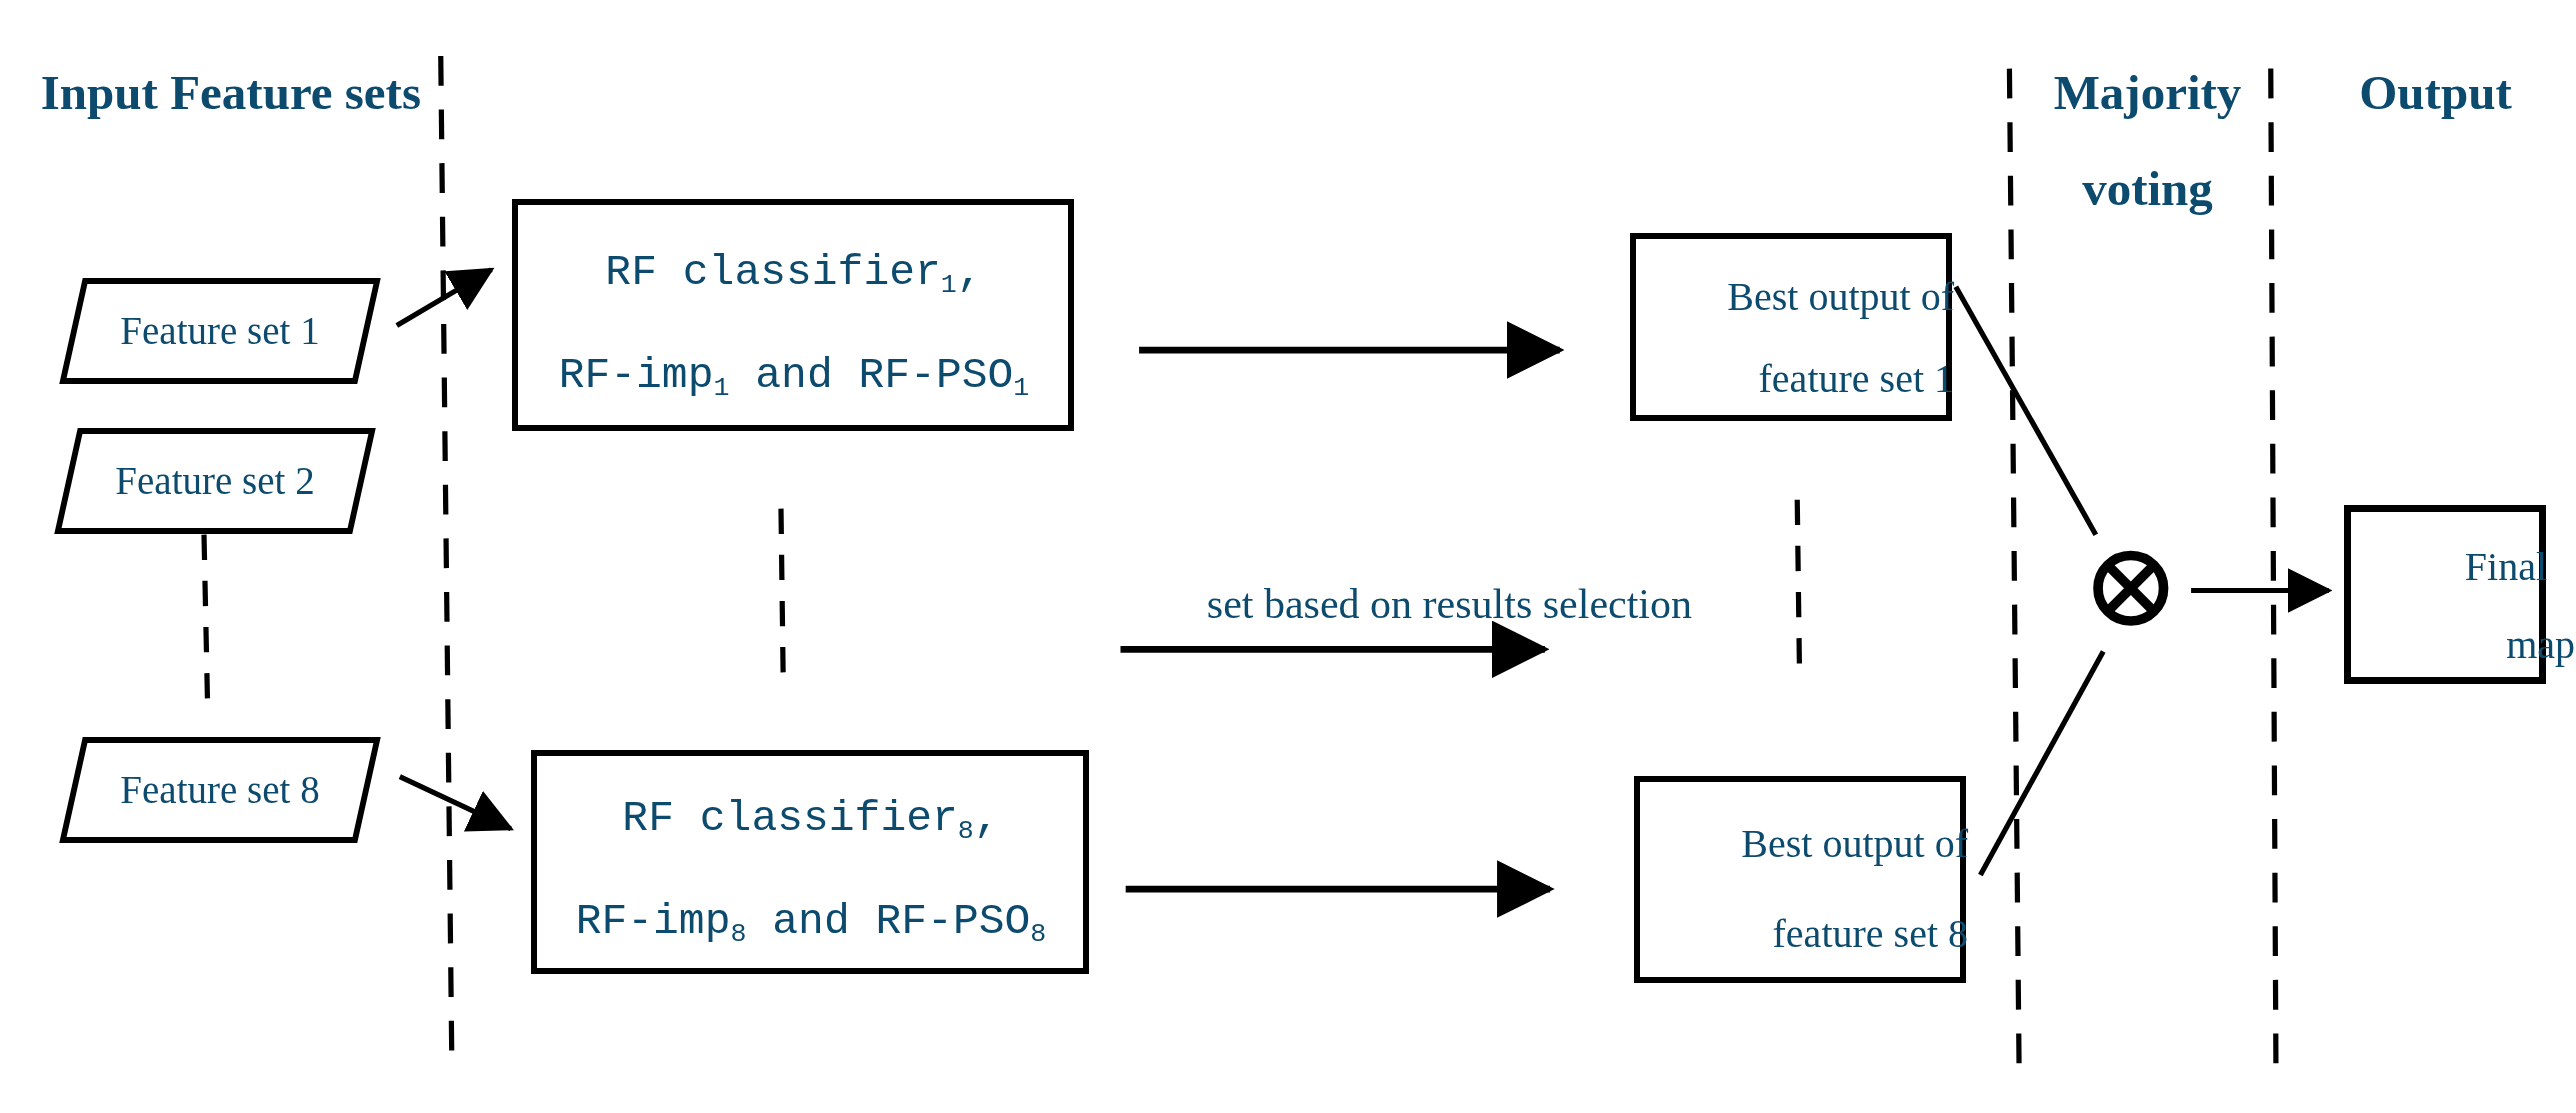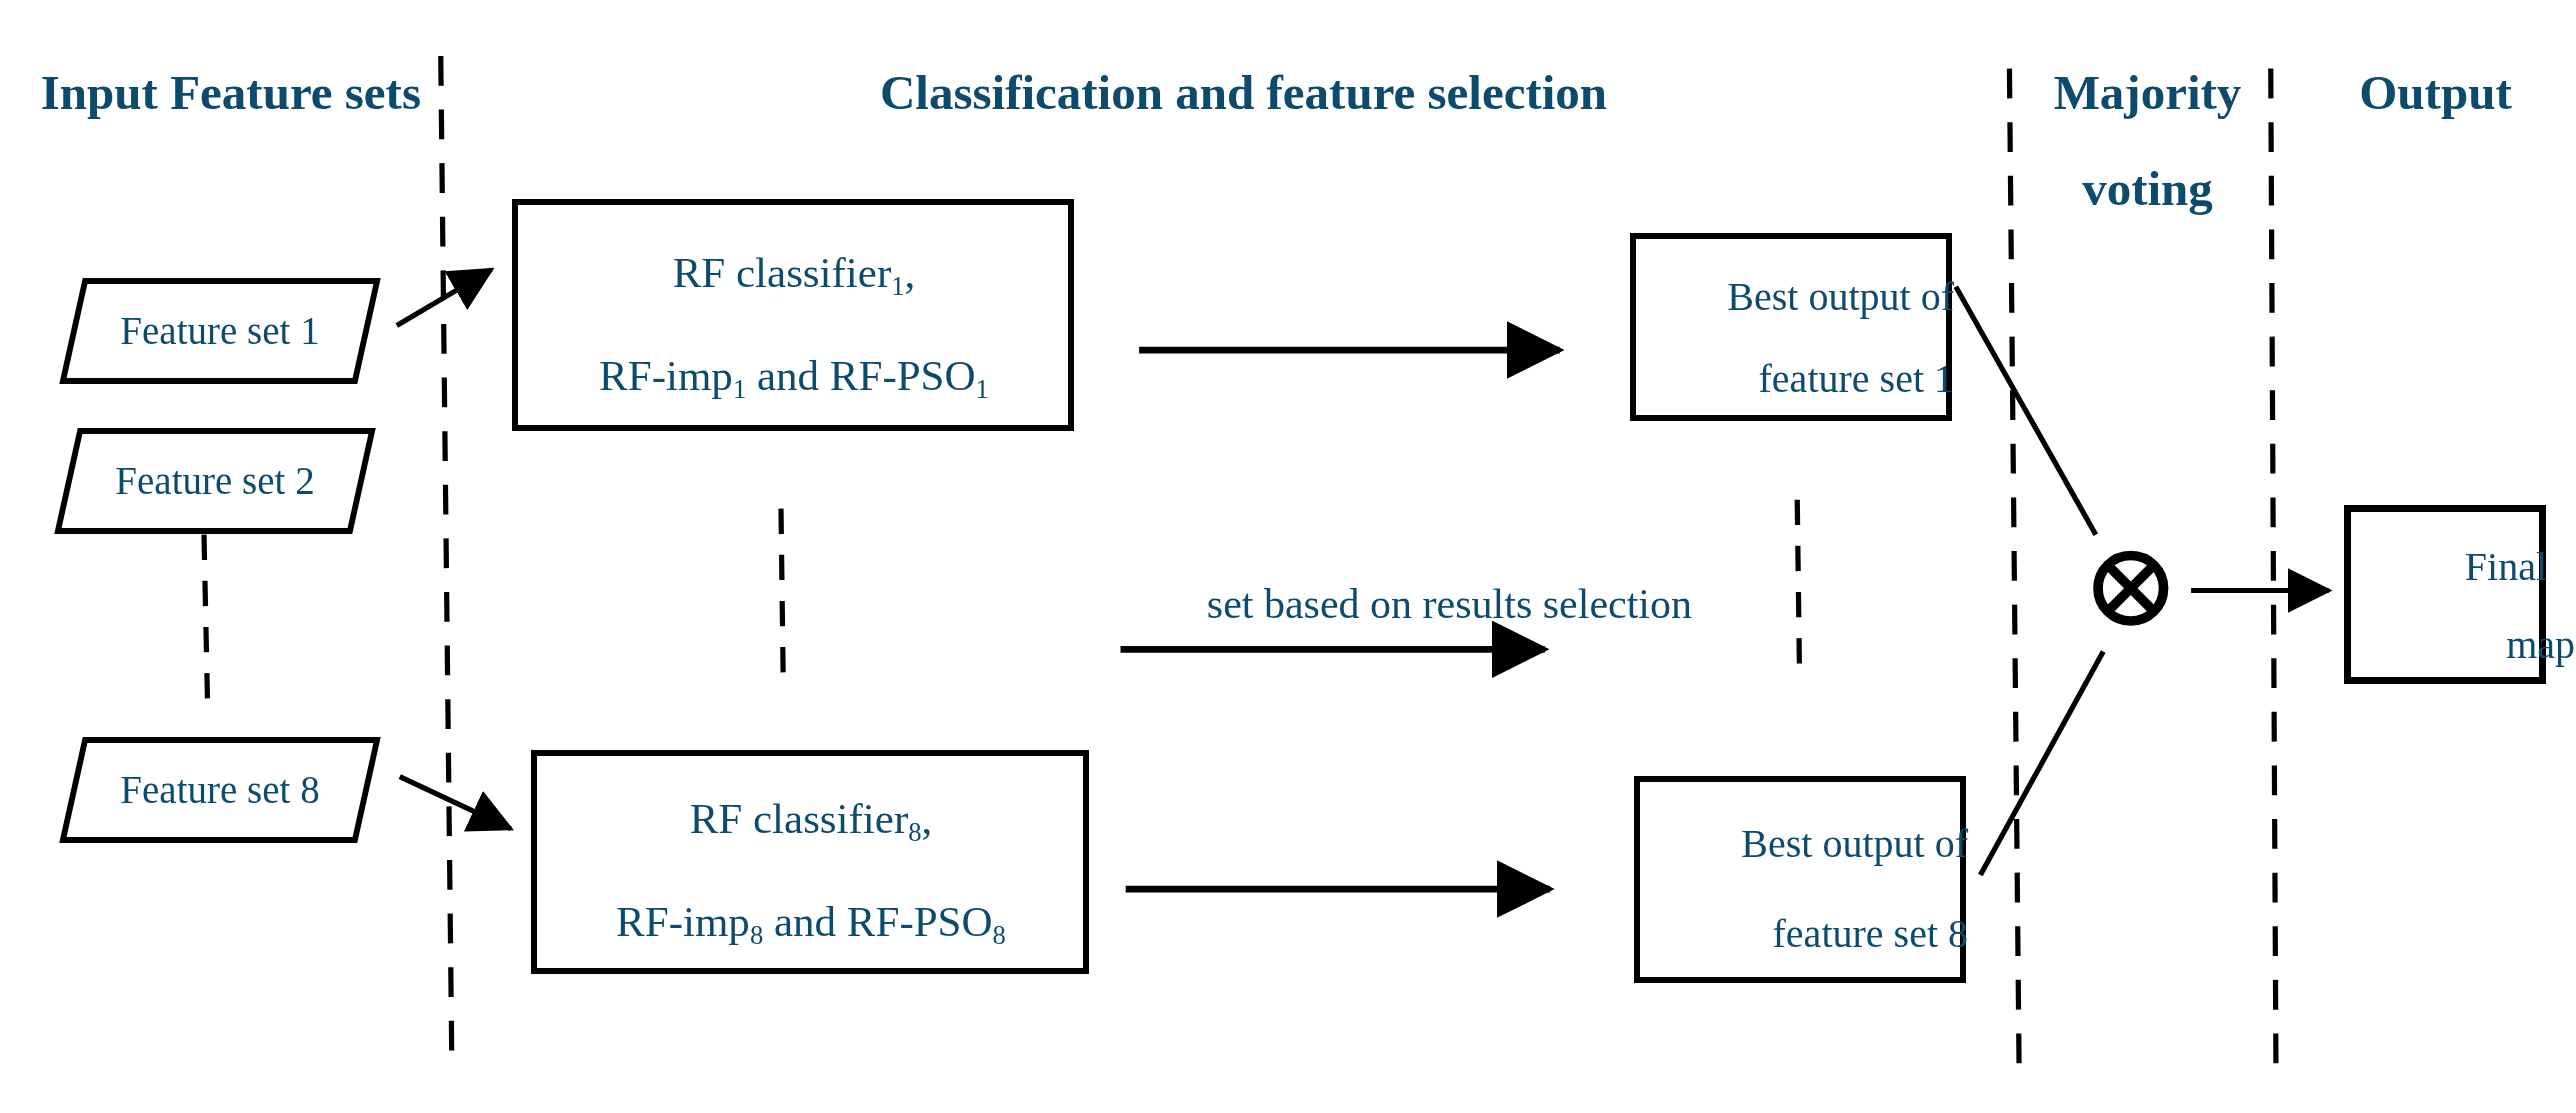--- a/index.html
+++ b/index.html
@@ -7,21 +7,21 @@
     position:relative;
     width:2576px;height:1114px;
     background:#ffffff;
     font-family:"Liberation Serif","DejaVu Serif",serif;
     color:#0c4a6e;
     overflow:hidden;
   }
   .stage svg.wires{position:absolute;left:0;top:0;width:2576px;height:1114px;}
   .txt{position:absolute;text-align:center;white-space:nowrap;}
   .hdr{font-weight:bold;font-size:49px;line-height:54px;}
-  .body-l{font-size:43px;line-height:54px;}
+  .body-l{font-size:43px;line-height:54px;font-family:Liberation Mono, monospace;}
   .body-m{font-size:40px;line-height:52px;text-align:right;}
   .body-s{font-size:39px;line-height:106px;}
   sub.idx{font-size:0.62em;vertical-align:-0.30em;line-height:0;}
   .pgram{
     position:absolute;
     border:6px solid #000;
     background:#ffffff;
     transform:skewX(-12.5deg);
   }
   .pgram .lbl{
@@ -63,21 +63,20 @@
     <line x1="2660" y1="1175" x2="2825" y2="875" stroke="#000" stroke-width="7"></line>
 
     <g>
       <circle cx="2862" cy="790" r="44" fill="#ffffff" stroke="#000" stroke-width="13"></circle>
       <line x1="2833" y1="761" x2="2891" y2="819" stroke="#000" stroke-width="13"></line>
       <line x1="2891" y1="761" x2="2833" y2="819" stroke="#000" stroke-width="13"></line>
     </g>
   </svg>
 
   <div class="txt hdr" style="left:7.4px;top:66px;width:447px;">Input Feature sets</div>
-  <div class="txt hdr" style="left:871px;top:66px;width:745px;">Classification and feature selection</div>
   <div class="txt hdr" style="left:2021px;top:66px;width:253px;">Majority</div>
   <div class="txt hdr" style="left:2021px;top:162px;width:253px;">voting</div>
   <div class="txt hdr" style="left:2324px;top:66px;width:223px;">Output</div>
 
   <div class="pgram" style="left:71px;top:278px;width:286px;height:94px;">
     <div class="lbl body-s" style="line-height:94px;">Feature set 1</div>
   </div>
   <div class="pgram" style="left:66px;top:428px;width:286px;height:94px;">
     <div class="lbl body-s" style="line-height:94px;">Feature set 2</div>
   </div>

